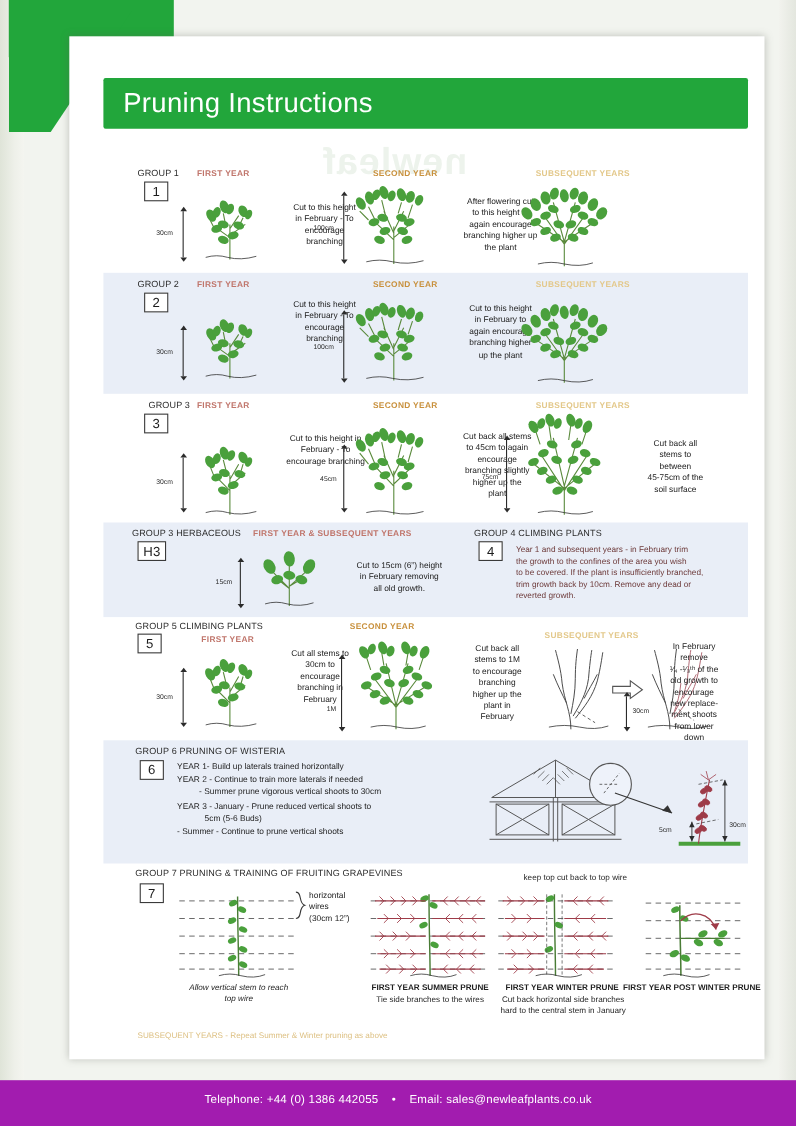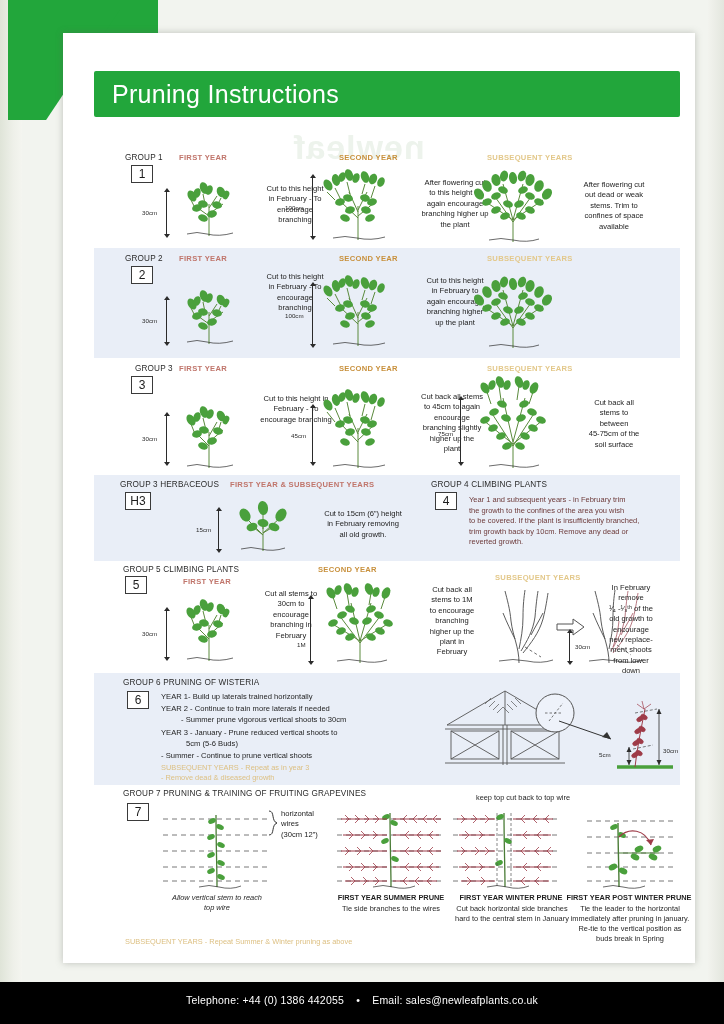--- a/index.html
+++ b/index.html
@@ -30,21 +30,21 @@
     background: #22a63b;
     clip-path: polygon(0 0, 100% 0, 100% 8%, 34% 100%, 0 100%);
   }
   .corner-green2 {
     position: absolute; left: 8px; top: 0px; width: 150px; height: 52px;
     background: #22a63b;
   }
   
   .footer-band {
     position: absolute; left: 0; bottom: 0; width: 724px; height: 42px;
-    background: #000000;
+    background: #a21caf;
   }
   .footer-band .footer-text {
     position: absolute; left: 0; right: 0; top: 12px;
     text-align: center; color: #ffffff;
     font-size: 10.5px; letter-spacing: .2px;
   }
   .footer-band .footer-text .sep { padding: 0 9px; }
 
   
   .sheet {
@@ -258,25 +258,20 @@
           <ellipse cx="76" cy="38" rx="5" ry="3.5" transform="rotate(20 76 38)"></ellipse>
           <ellipse cx="33" cy="46" rx="5" ry="3.5" transform="rotate(-20 33 46)"></ellipse>
           <ellipse cx="45" cy="40" rx="5" ry="3.5" transform="rotate(20 45 40)"></ellipse>
           <ellipse cx="56" cy="40" rx="5" ry="3.5" transform="rotate(-20 56 40)"></ellipse>
           <ellipse cx="67" cy="46" rx="5" ry="3.5" transform="rotate(20 67 46)"></ellipse>
           <ellipse cx="42" cy="52" rx="5" ry="3.5" transform="rotate(-20 42 52)"></ellipse>
           <ellipse cx="58" cy="52" rx="5" ry="3.5" transform="rotate(20 58 52)"></ellipse>
         </g>
         <path d="M26 76 Q38 73 50 76 Q64 79 76 75" stroke="#2b2b2b" stroke-width=".7" fill="none"></path>
       </svg>
-      <div class="note" style="left:498px;top:32px;width:106px;">After flowering cut
-out dead or weak
-stems.  Trim to
-confines of space
-available</div>
     </div>
 
     <div class="band" style="left:31px;top:215px;width:586px;height:110px;"></div>
     <div class="row" style="left:0;top:215px;width:632px;height:110px;">
       <div class="grp-label" style="left:62px;top:6px;">GROUP 2</div>
       <div class="grp-box" style="left:68px;top:18px;">2</div>
 
       <div class="yr-first" style="left:116px;top:6px;">FIRST YEAR</div>
       <div class="yr-second" style="left:276px;top:6px;">SECOND YEAR</div>
       <div class="yr-subseq" style="left:424px;top:6px;">SUBSEQUENT YEARS</div>
@@ -637,22 +632,20 @@
     <div class="row" style="left:0;top:640px;width:632px;height:112px;">
       <div class="grp-label" style="left:60px;top:5px;">GROUP 6 PRUNING OF WISTERIA</div>
       <div class="grp-box" style="left:64px;top:18px;">6</div>
 
       <div class="wist-line" style="left:98px;top:18px;">YEAR 1- Build up laterals trained horizontally</div>
       <div class="wist-line" style="left:98px;top:30px;">YEAR 2 - Continue to train more laterals if needed</div>
       <div class="wist-line" style="left:98px;top:41px;margin-left:20px;">            - Summer prune vigorous vertical shoots to 30cm</div>
       <div class="wist-line" style="left:98px;top:54px;">YEAR 3 - January - Prune reduced vertical shoots to</div>
       <div class="wist-line" style="left:98px;top:65px;padding-left:25px;">                 5cm (5-6 Buds)</div>
       <div class="wist-line" style="left:98px;top:77px;">            - Summer - Continue to prune vertical shoots</div>
-      <div class="faint" style="left:98px;top:90px;">SUBSEQUENT YEARS - Repeat as in year 3
-             - Remove dead &amp; diseased growth</div>
 
       <svg style="position:absolute;left:378px;top:12px;" width="130" height="92" viewBox="0 0 130 92">
         <g stroke="#555" stroke-width=".9" fill="none">
           <path d="M64 6 L6 40 M64 6 L122 40"></path>
           <path d="M64 6 L64 40"></path>
           <path d="M6 40 L122 40"></path>
           <rect x="10" y="46" width="48" height="28"></rect>
           <rect x="70" y="46" width="48" height="28"></rect>
           <path d="M10 46 L58 74 M58 46 L10 74 M70 46 L118 74 M118 46 L70 74"></path>
           <path d="M4 44 L124 44 M4 78 L124 78"></path>
@@ -824,24 +817,20 @@
           <ellipse cx="66" cy="38" rx="4.5" ry="3" transform="rotate(-25 66 38)"></ellipse>
           <ellipse cx="62" cy="46" rx="4.5" ry="3" transform="rotate(25 62 46)"></ellipse>
           <ellipse cx="84" cy="38" rx="4.5" ry="3" transform="rotate(-25 84 38)"></ellipse>
           <ellipse cx="80" cy="46" rx="4.5" ry="3" transform="rotate(25 80 46)"></ellipse>
         </g>
         <path d="M46 26 C56 16 72 18 78 34" stroke="#9e3b48" stroke-width="1.2" fill="none"></path>
         <path d="M78 34 l-5 -5 l8 -1 Z" fill="#9e3b48"></path>
         <path d="M30 76 Q40 73 50 76 Q62 79 72 75" stroke="#2b2b2b" stroke-width=".7" fill="none"></path>
       </svg>
       <div class="cap-title" style="left:496px;top:108px;width:140px;font-weight:600;">FIRST YEAR POST WINTER PRUNE</div>
-      <div class="cap" style="left:492px;top:119px;width:150px;">Tie the leader to the horizontal
-immediately after pruning in january.
-Re-tie to the vertical position as
-buds break in Spring</div>
 
       <div class="faint" style="left:62px;top:152px;">SUBSEQUENT YEARS - Repeat Summer &amp; Winter pruning as above</div>
     </div>
 
   </div>
 
   <div class="footer-band">
     <div class="footer-text">
       <span>Telephone: +44 (0) 1386 442055</span>
       <span class="sep">•</span>

